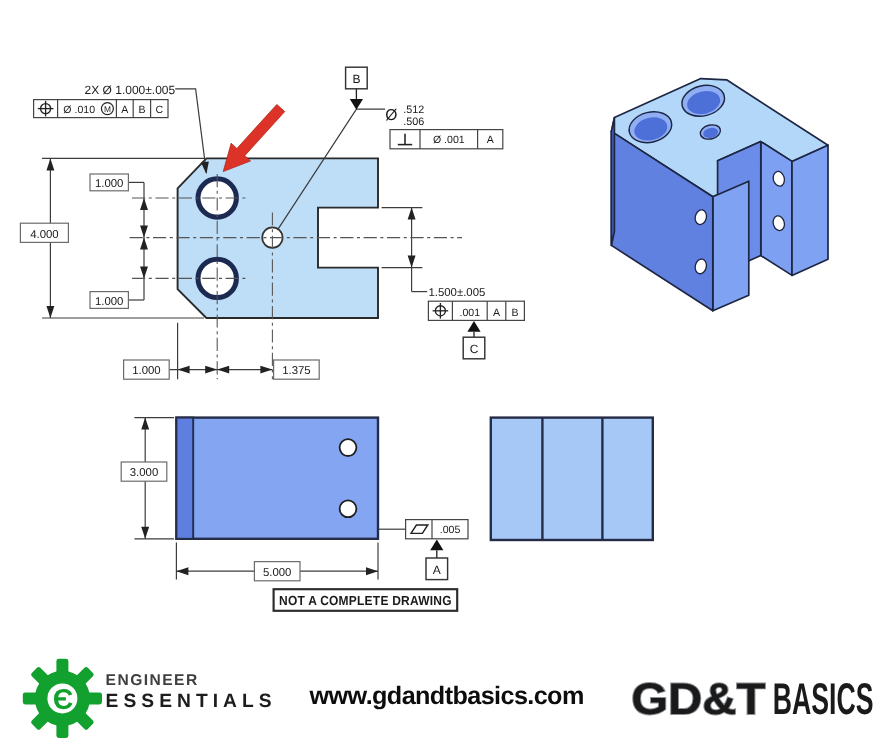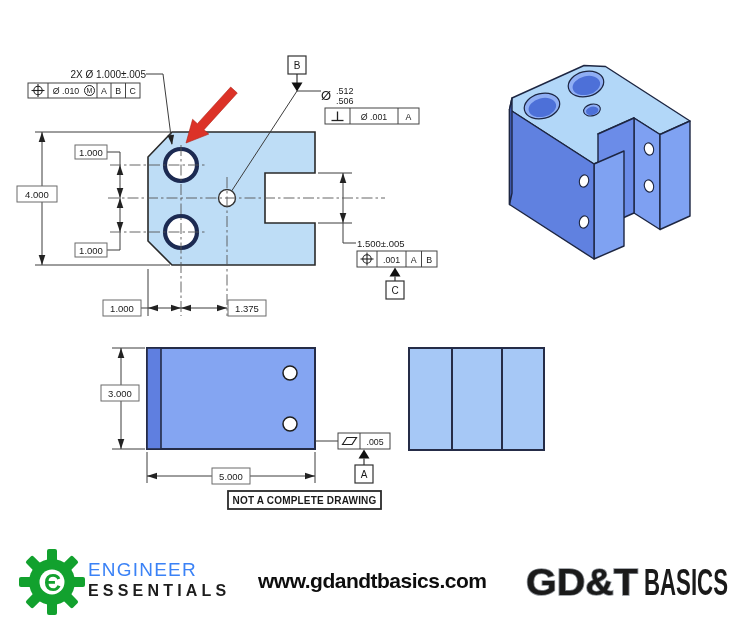--- a/index.html
+++ b/index.html
@@ -3,21 +3,21 @@
 <meta charset="utf-8">
 <style>
   html,body{margin:0;padding:0;background:#ffffff;}
   .canvas{position:relative;width:736px;height:617px;background:#fff;overflow:hidden;
           font-family:"Liberation Sans",sans-serif;}
   svg text{font-family:"Liberation Sans","DejaVu Sans",sans-serif;fill:#1a1a1a;}
   .dim{font-size:9.5px;}
   .fcf{font-size:8.8px;}
   .note-text{font-size:11px;font-weight:700;letter-spacing:.2px;}
   .brand{position:absolute;left:88px;top:560px;line-height:1;}
-  .brand .l1{font-size:19px;font-weight:400;letter-spacing:1.2px;color:#3b82f6;}
+  .brand .l1{font-size:13px;font-weight:700;letter-spacing:1.2px;color:#404040;}
   .brand .l2{font-size:16px;font-weight:600;letter-spacing:4.2px;color:#1d1d1d;margin-top:4px;}
   .site{position:absolute;left:258px;top:569px;width:222px;text-align:center;
         font-size:21px;font-weight:700;letter-spacing:-0.5px;color:#0d0d0d;}
 </style>
 </head>
 <body>
 
 <div class="canvas">
 
 <svg width="736" height="540" viewBox="0 0 736 540">

